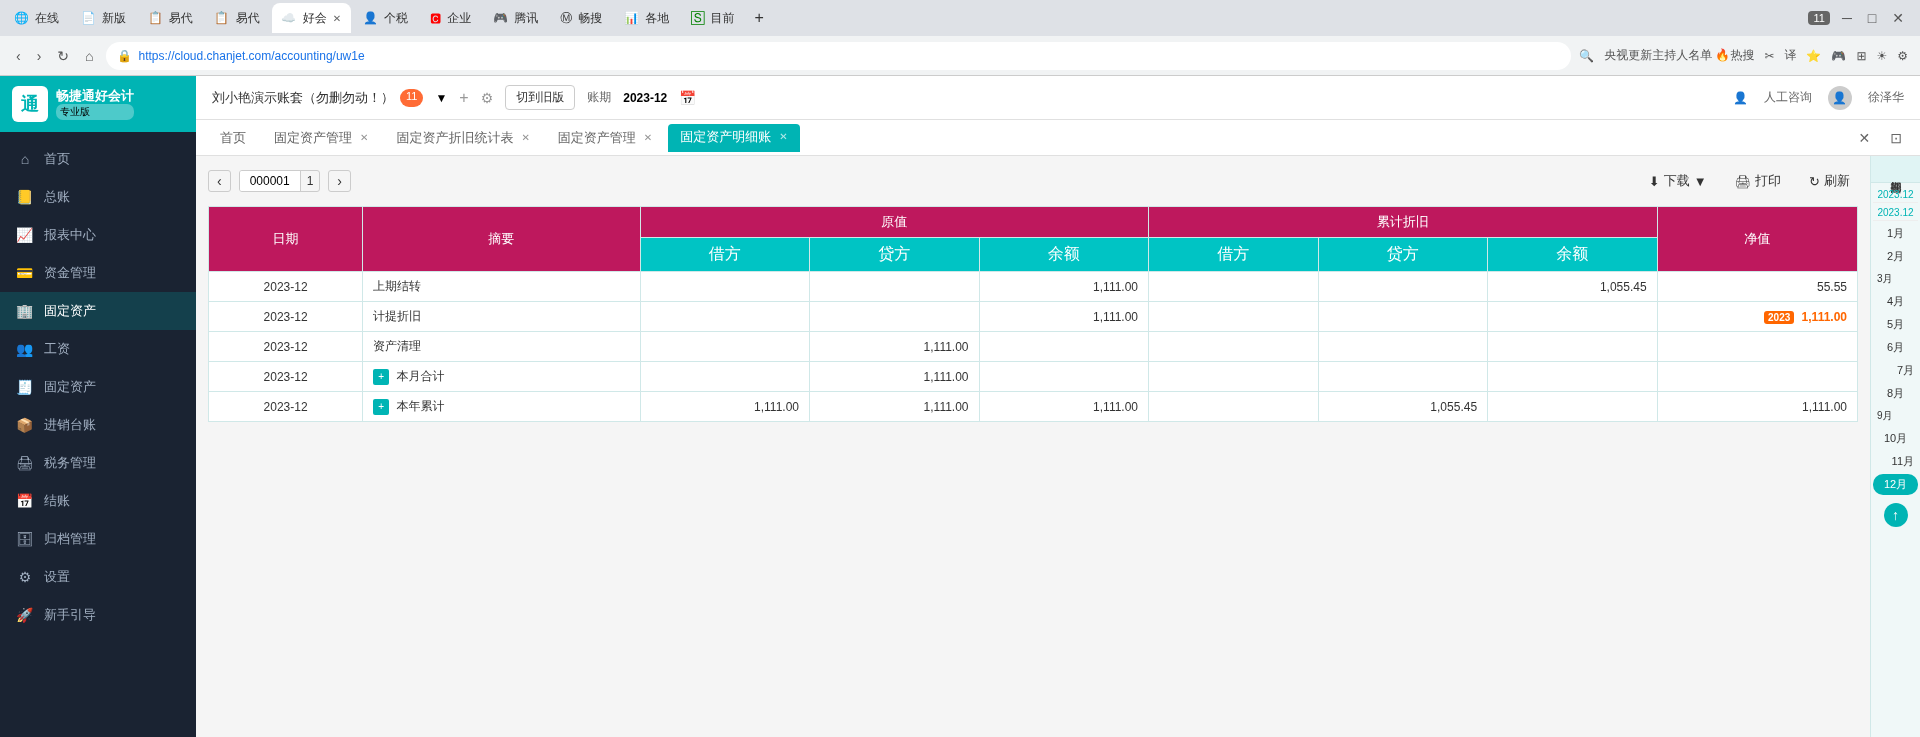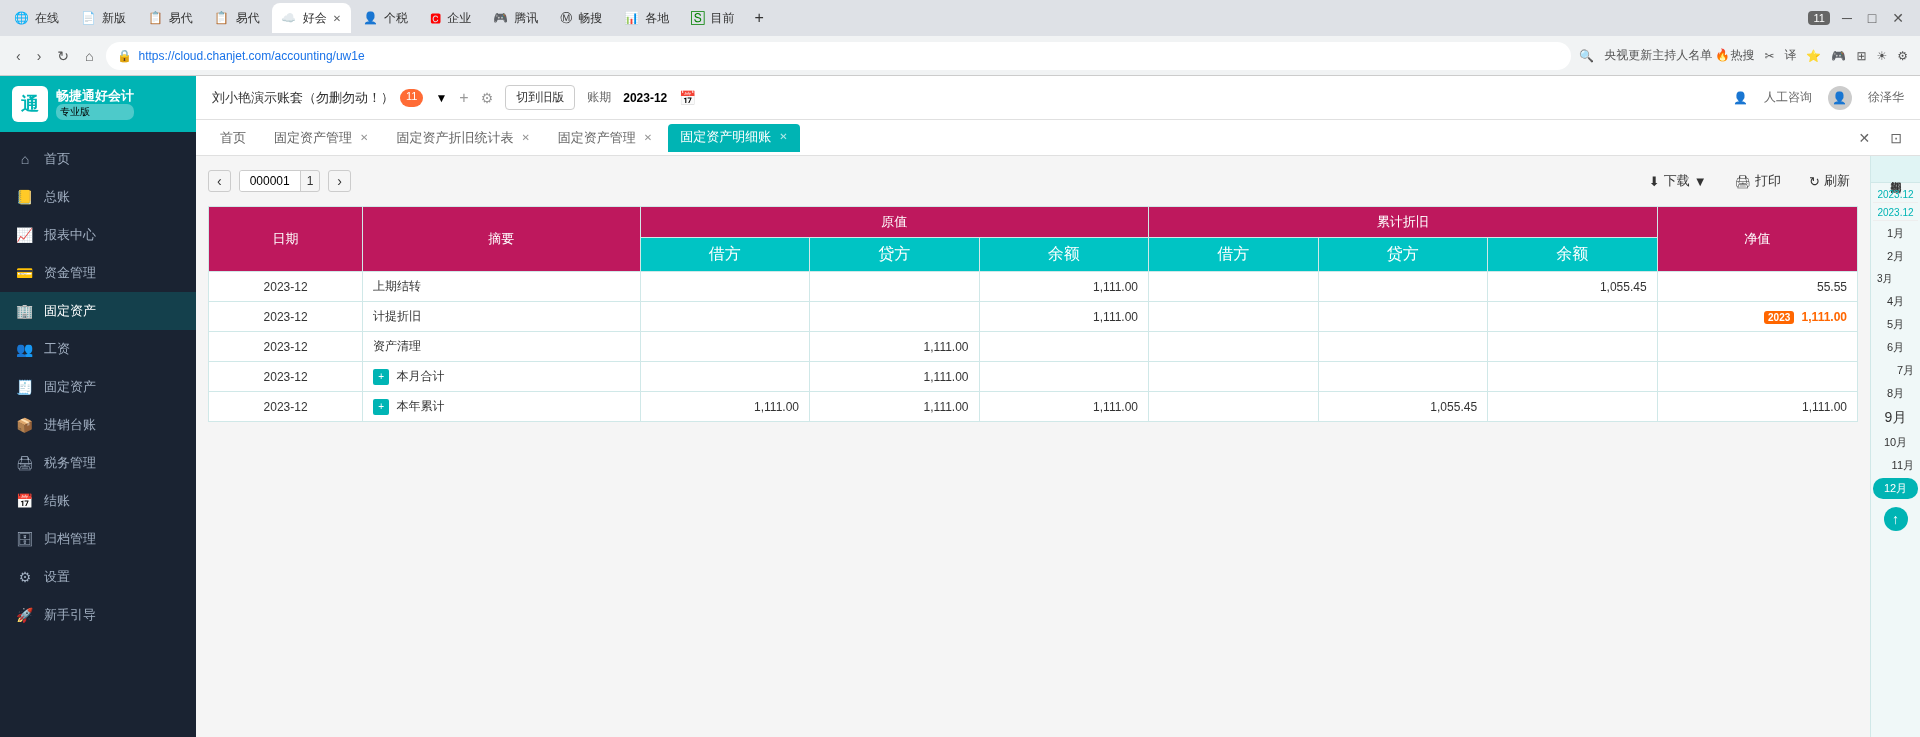--- a/index.html
+++ b/index.html
@@ -404,21 +404,21 @@
           <div style="font-size: 10px; color: #00b4b4; padding: 2px 4px; border-bottom: 1px solid #eee; width: 100%; text-align: center;">2023.12</div>
           <div style="font-size: 10px; color: #00b4b4; padding: 2px 4px; border-bottom: 1px solid #eee; width: 100%; text-align: center;">2023.12</div>
           <div style="font-size: 11px; color: #333; padding: 3px 4px; width: 100%; text-align: center; cursor: pointer;">1月</div>
           <div style="font-size: 11px; color: #333; padding: 3px 4px; width: 100%; text-align: center; cursor: pointer;">2月</div>
           <div style="font-size: 10px; color: #333; padding: 3px 4px; width: 100%; text-align: left; cursor: pointer;">3月</div>
           <div style="font-size: 11px; color: #333; padding: 3px 4px; width: 100%; text-align: center; cursor: pointer;">4月</div>
           <div style="font-size: 11px; color: #333; padding: 3px 4px; width: 100%; text-align: center; cursor: pointer;">5月</div>
           <div style="font-size: 11px; color: #333; padding: 3px 4px; width: 100%; text-align: center; cursor: pointer;">6月</div>
           <div style="font-size: 11px; color: #333; padding: 3px 4px; width: 100%; text-align: right; cursor: pointer;">7月</div>
           <div style="font-size: 11px; color: #333; padding: 3px 4px; width: 100%; text-align: center; cursor: pointer;">8月</div>
-          <div style="font-size: 14px; color: #333; padding: 3px 4px; width: 100%; text-align: center; cursor: pointer;">9月</div>
+          <div style="font-size: 10px; color: #333; padding: 3px 4px; width: 100%; text-align: left; cursor: pointer;">9月</div>
           <div style="font-size: 11px; color: #333; padding: 3px 4px; width: 100%; text-align: center; cursor: pointer;">10月</div>
           <div style="font-size: 11px; color: #333; padding: 3px 4px; width: 100%; text-align: right; cursor: pointer;">11月</div>
           <div style="font-size: 11px; color: #fff; background: #00b4b4; padding: 3px 4px; width: 100%; text-align: center; cursor: pointer; border-radius: 10px;">12月</div>
         </div>
         <button style="margin: 4px auto; background: #00b4b4; color: #fff; border: none; border-radius: 50%; width: 24px; height: 24px; cursor: pointer; font-size: 14px; display: flex; align-items: center; justify-content: center;">↑</button>
       </div>
     </div>
   </div>
 </div>
 

